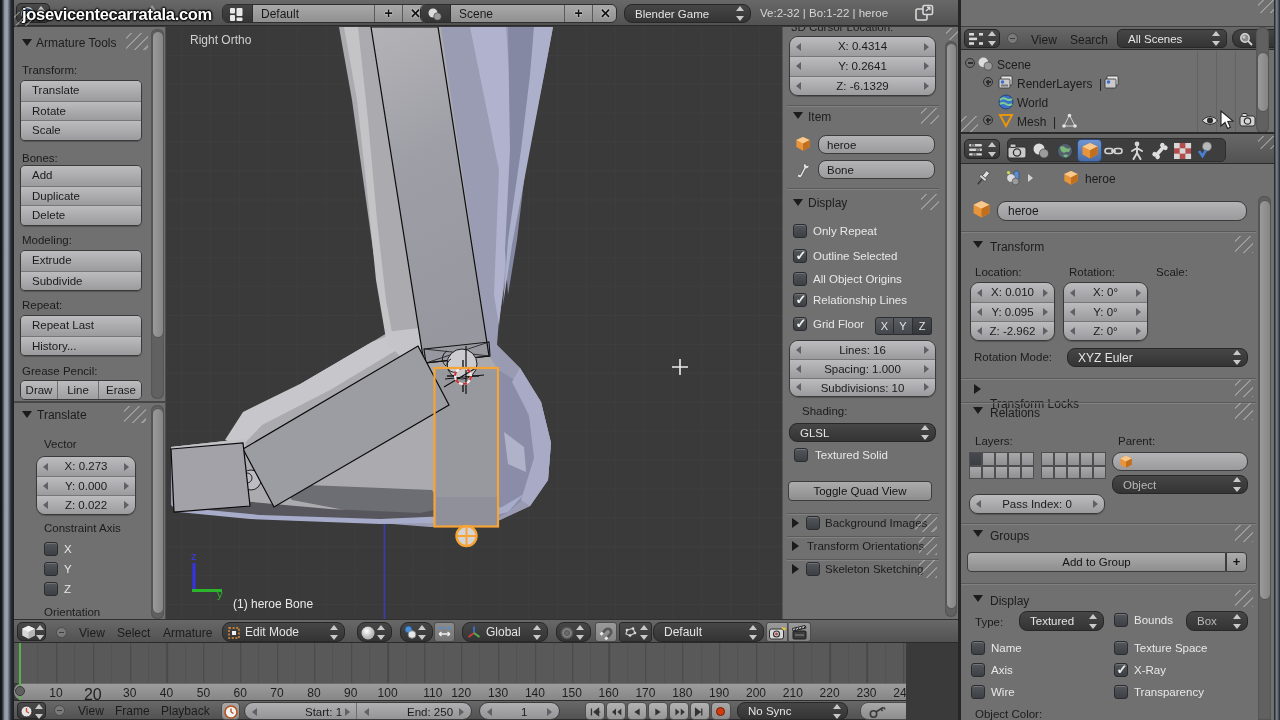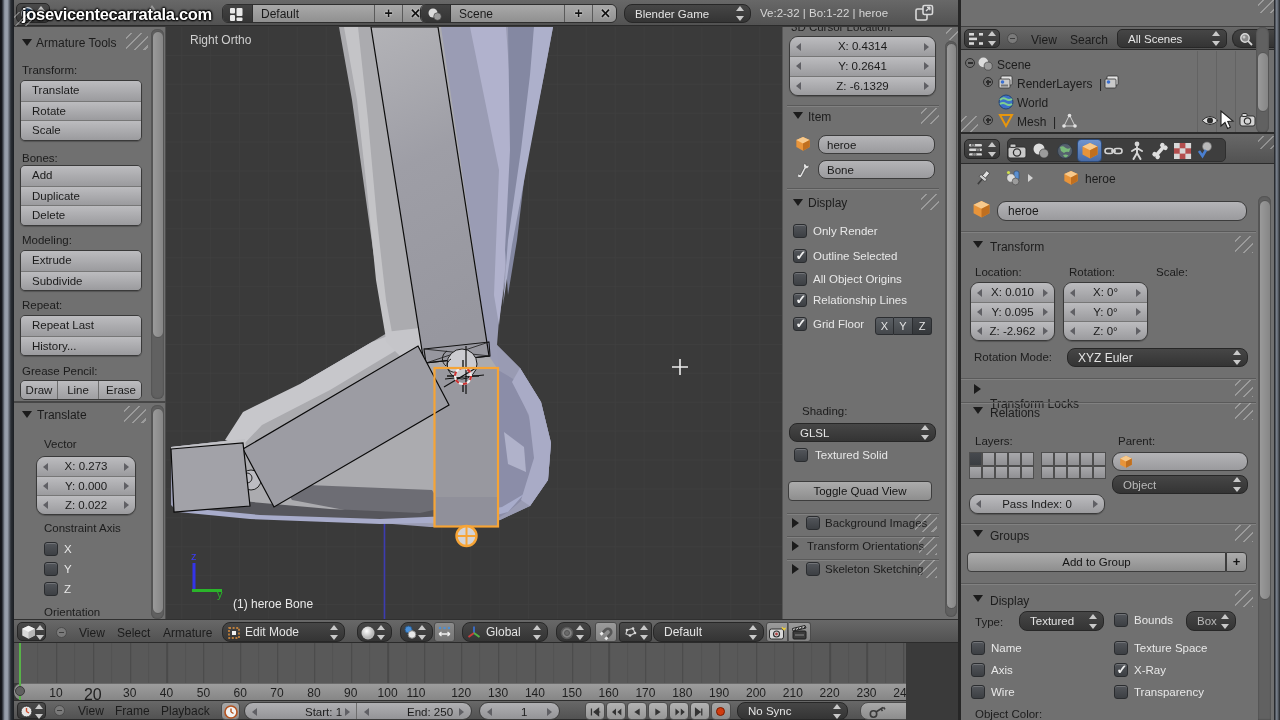--- a/index.html
+++ b/index.html
@@ -398,21 +398,21 @@
     <div class="abs lbl" style="left:14px;top:482px">Type:</div>
     <div class="drop" style="left:58px;top:477px;width:85px;height:20px">
         <span class="tx">Textured</span>
         <div class="ud">
           <b></b>
           <i></i>
         </div>
       </div>
     <div class="chk" style="left:153px;top:479px"></div>
     <div class="abs wlbl" style="left:173px;top:480px">Bounds</div>
-    <div class="drop" style="left:225px;top:477px;width:50px;height:20px">
+    <div class="drop" style="left:225px;top:477px;width:62px;height:20px">
         <span class="tx" style="color:#b9b9b9">Box</span>
         <div class="ud">
           <b></b>
           <i></i>
         </div>
       </div>
     <div class="chk" style="left:10px;top:507px"></div>
       <div class="abs wlbl" style="left:30px;top:508px">Name</div>
     <div class="chk" style="left:153px;top:507px"></div>
       <div class="abs wlbl" style="left:173px;top:508px">Texture Space</div>
@@ -580,32 +580,37 @@
       <div class="abs" style="left:35px;top:108px;width:117px;height:19px;background:linear-gradient(#b4b4b7,#9a9a9d);border:1px solid #3c3c3c;border-radius:8px;color:#191919;font-size:11.5px;line-height:18px;padding-left:8px">heroe</div>
       <svg class="abs" style="left:10px;top:132px" width="20" height="18" viewBox="0 0 20 18">
           <path d="M4.5 13.5 C2.5 15.5 2.8 17.2 4.2 16.8 C3.8 18.2 5.5 18.5 7.5 16.5 L13 10.5 C15.5 11 17.5 9.5 16.5 7.5 C16 8 15 8 14.5 7.5 C14 7 14 6 14.5 5.5 C12.5 4.5 11 6.5 11.5 9 L6 15 Z" fill="#e4e4e4" stroke="#4a4a4a" stroke-width=".6" transform="rotate(-15 10 11)"></path>
         </svg>
       <div class="abs" style="left:35px;top:133px;width:117px;height:19px;background:linear-gradient(#b4b4b7,#9a9a9d);border:1px solid #3c3c3c;border-radius:8px;color:#191919;font-size:11.5px;line-height:18px;padding-left:8px">Bone</div>
       <div class="sep" style="left:4px;top:161px;width:152px"></div>
       <div class="td" style="left:10px;top:172px"></div>
       <div class="abs lbl" style="left:25px;top:169px;font-size:12px">Display</div>
       <div class="diag" style="left:138px;top:167px;width:18px;height:16px"></div>
       <div class="chk" style="left:10px;top:197px"></div>
-        <div class="abs wlbl" style="left:30px;top:198px">Only Render</div>
+        <div class="abs wlbl" style="left:30px;top:198px">Only Repeat</div>
       <div class="chk on" style="left:10px;top:222px"></div>
         <div class="abs wlbl" style="left:30px;top:223px">Outline Selected</div>
       <div class="chk" style="left:10px;top:245px"></div>
         <div class="abs wlbl" style="left:30px;top:246px">All Object Origins</div>
       <div class="chk on" style="left:10px;top:266px"></div>
         <div class="abs wlbl" style="left:30px;top:267px">Relationship Lines</div>
       <div class="chk on" style="left:10px;top:290px"></div>
         <div class="abs wlbl" style="left:30px;top:291px">Grid Floor</div>
       <div class="abs" style="left:92px;top:290px;width:19px;height:18px;background:linear-gradient(#5b5f64,#44474b);border:1px solid #2b2d30;border-radius:3px 0 0 3px;color:#e4e4e4;font-size:11px;text-align:center;line-height:17px">X</div>
       <div class="abs" style="left:111px;top:290px;width:19px;height:18px;background:linear-gradient(#5b5f64,#44474b);border:1px solid #2b2d30;border-left:none;color:#e4e4e4;font-size:11px;text-align:center;line-height:17px">Y</div>
       <div class="abs" style="left:130px;top:290px;width:19px;height:18px;background:linear-gradient(#46494d,#35383b);border:1px solid #2b2d30;border-left:none;border-radius:0 3px 3px 0;color:#e4e4e4;font-size:11px;text-align:center;line-height:17px">Z</div>
+      <div class="stack" style="left:6px;top:313px;width:147px">
+        <div class="row" style="height:18.3px;line-height:18.3px">Lines: 16</div>
+        <div class="row" style="height:18.3px;line-height:18.3px">Spacing: 1.000</div>
+        <div class="row" style="height:18.3px;line-height:18.3px">Subdivisions: 10</div>
+      </div>
       <div class="abs lbl" style="left:19px;top:378px">Shading:</div>
       <div class="drop" style="left:6px;top:396px;width:147px;height:19px">
           <span class="tx">GLSL</span>
           <div class="ud">
             <b></b>
             <i></i>
           </div>
         </div>
       <div class="chk" style="left:11px;top:421px"></div>
         <div class="abs wlbl" style="left:32px;top:422px">Textured Solid</div>
@@ -770,21 +775,21 @@
         <div class="abs" style="left:24.0px;top:1.5px;width:36px;text-align:center;color:#1f1f1f;font-size:12px">10</div>
         <div class="abs" style="left:60.8px;top:1.5px;width:36px;text-align:center;color:#1f1f1f;font-size:16px">20</div>
         <div class="abs" style="left:97.7px;top:1.5px;width:36px;text-align:center;color:#1f1f1f;font-size:12px">30</div>
         <div class="abs" style="left:134.5px;top:1.5px;width:36px;text-align:center;color:#1f1f1f;font-size:12px">40</div>
         <div class="abs" style="left:171.4px;top:1.5px;width:36px;text-align:center;color:#1f1f1f;font-size:12px">50</div>
         <div class="abs" style="left:208.2px;top:1.5px;width:36px;text-align:center;color:#1f1f1f;font-size:12px">60</div>
         <div class="abs" style="left:245.0px;top:1.5px;width:36px;text-align:center;color:#1f1f1f;font-size:12px">70</div>
         <div class="abs" style="left:281.9px;top:1.5px;width:36px;text-align:center;color:#1f1f1f;font-size:12px">80</div>
         <div class="abs" style="left:318.7px;top:1.5px;width:36px;text-align:center;color:#1f1f1f;font-size:12px">90</div>
         <div class="abs" style="left:355.6px;top:1.5px;width:36px;text-align:center;color:#1f1f1f;font-size:12px">100</div>
-        <div class="abs" style="left:392.4px;top:1.5px;width:36px;text-align:left;color:#1f1f1f;font-size:12px">110</div>
+        <div class="abs" style="left:392.4px;top:1.5px;width:36px;text-align:right;color:#1f1f1f;font-size:12px">110</div>
         <div class="abs" style="left:429.2px;top:1.5px;width:36px;text-align:center;color:#1f1f1f;font-size:12px">120</div>
         <div class="abs" style="left:466.1px;top:1.5px;width:36px;text-align:center;color:#1f1f1f;font-size:12px">130</div>
         <div class="abs" style="left:502.9px;top:1.5px;width:36px;text-align:center;color:#1f1f1f;font-size:12px">140</div>
         <div class="abs" style="left:539.8px;top:1.5px;width:36px;text-align:center;color:#1f1f1f;font-size:12px">150</div>
         <div class="abs" style="left:576.6px;top:1.5px;width:36px;text-align:center;color:#1f1f1f;font-size:12px">160</div>
         <div class="abs" style="left:613.4px;top:1.5px;width:36px;text-align:center;color:#1f1f1f;font-size:12px">170</div>
         <div class="abs" style="left:650.3px;top:1.5px;width:36px;text-align:center;color:#1f1f1f;font-size:12px">180</div>
         <div class="abs" style="left:687.1px;top:1.5px;width:36px;text-align:center;color:#1f1f1f;font-size:12px">190</div>
         <div class="abs" style="left:724.0px;top:1.5px;width:36px;text-align:center;color:#1f1f1f;font-size:12px">200</div>
         <div class="abs" style="left:760.8px;top:1.5px;width:36px;text-align:center;color:#1f1f1f;font-size:12px">210</div>

